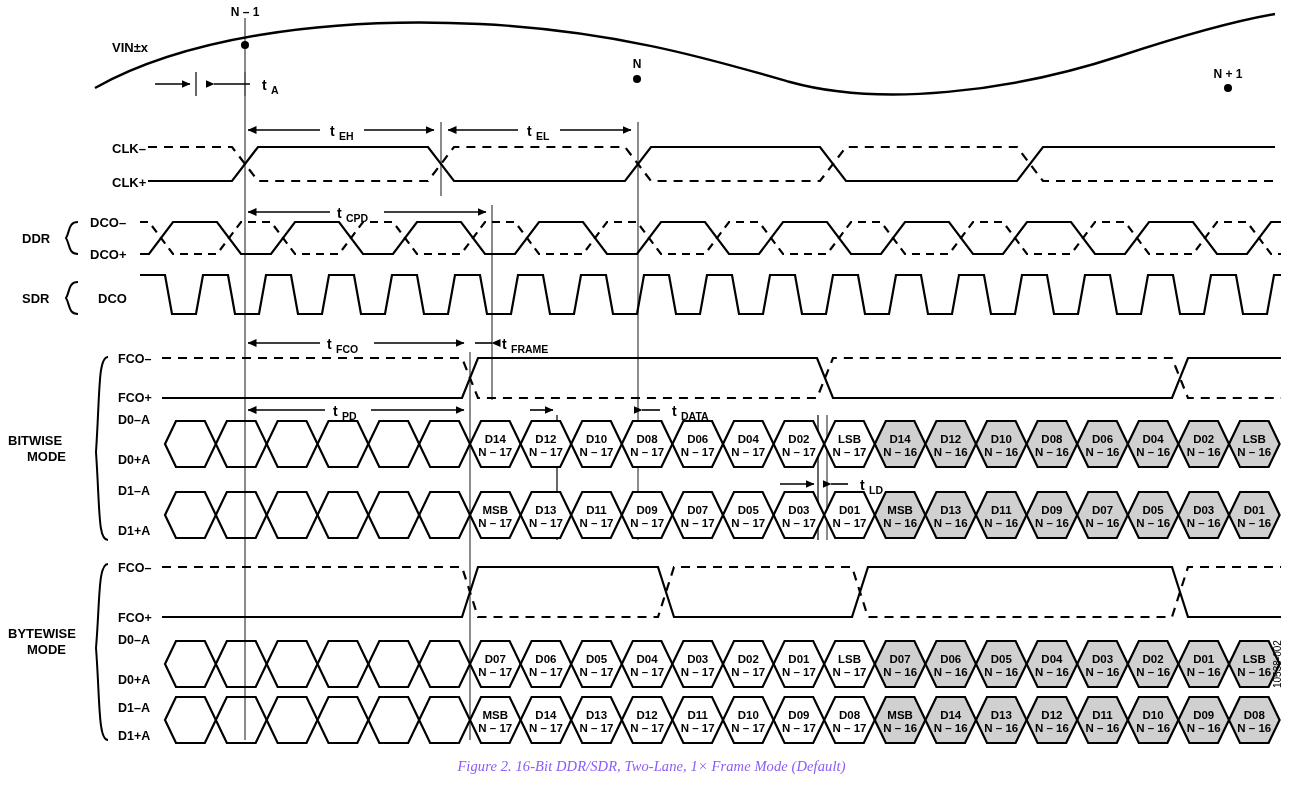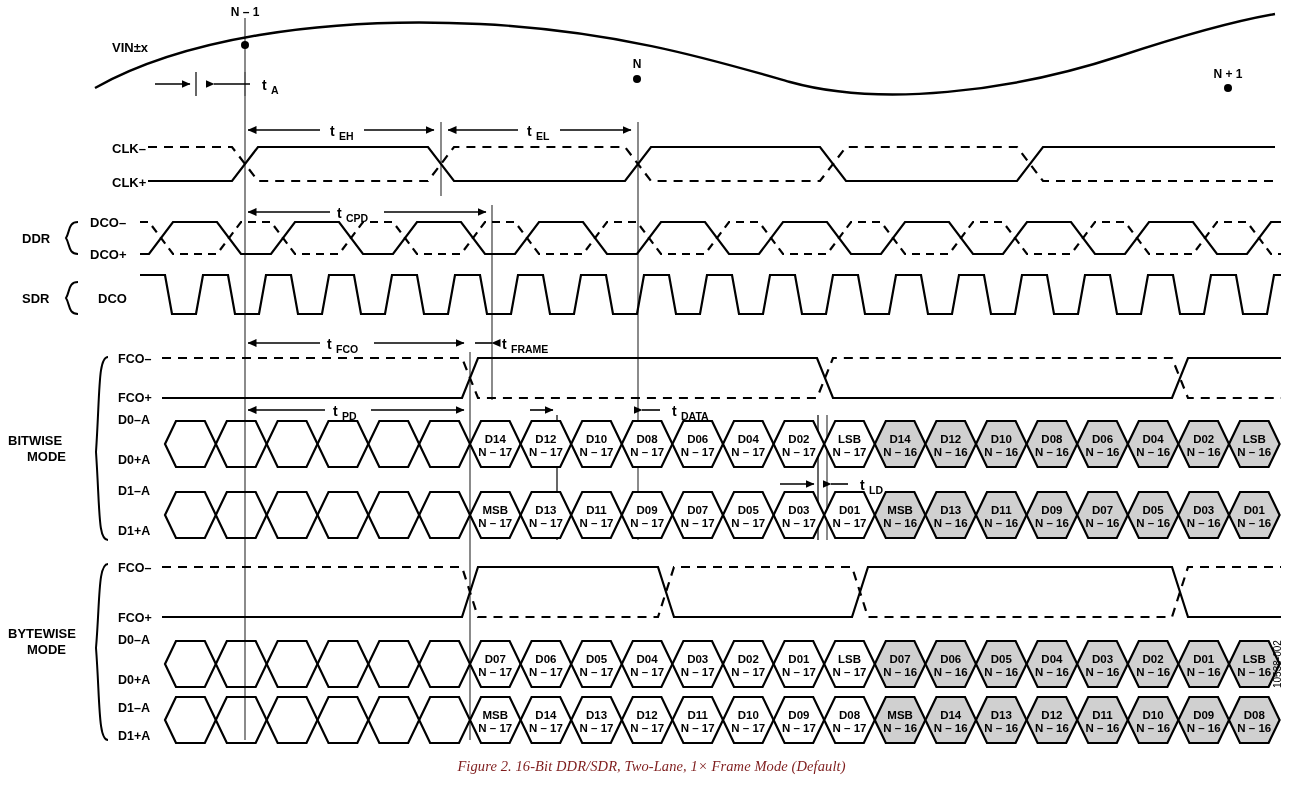--- a/index.html
+++ b/index.html
@@ -1,19 +1,19 @@
 <!DOCTYPE html>
 <html><head>
 <meta charset="utf-8">
 <style>
   html,body{margin:0;padding:0;background:#ffffff;}
   body{width:1303px;height:793px;font-family:"Liberation Sans",sans-serif;position:relative;overflow:hidden;}
   #fig{position:absolute;left:0;top:0;width:1303px;height:793px;}
   .cap{position:absolute;left:0;top:758px;width:1303px;text-align:center;
-       font-family:"Liberation Serif",serif;font-style:italic;font-size:14.5px;color:#7f1d1d;letter-spacing:.1px;}
+       font-family:"Liberation Serif",serif;font-style:italic;font-size:14.5px;color:#8b5cf6;letter-spacing:.1px;}
   .sidecode{position:absolute;left:1272px;top:688px;transform:rotate(-90deg);transform-origin:left top;
        font-family:"Liberation Sans",sans-serif;font-size:10px;color:#000;white-space:nowrap;}
   svg text{font-family:"Liberation Sans",sans-serif;font-weight:bold;fill:#000;}
   .lbl{font-size:13px;font-weight:bold;}
   .lbl-sm{font-size:12.5px;font-weight:bold;}
   .hexlab{font-size:11.5px;font-weight:bold;}
   .nmark{font-size:12px;font-weight:bold;}
   .tlab{font-size:14px;font-weight:bold;}
   .tsub{font-size:10.5px;font-weight:bold;}
 </style>

